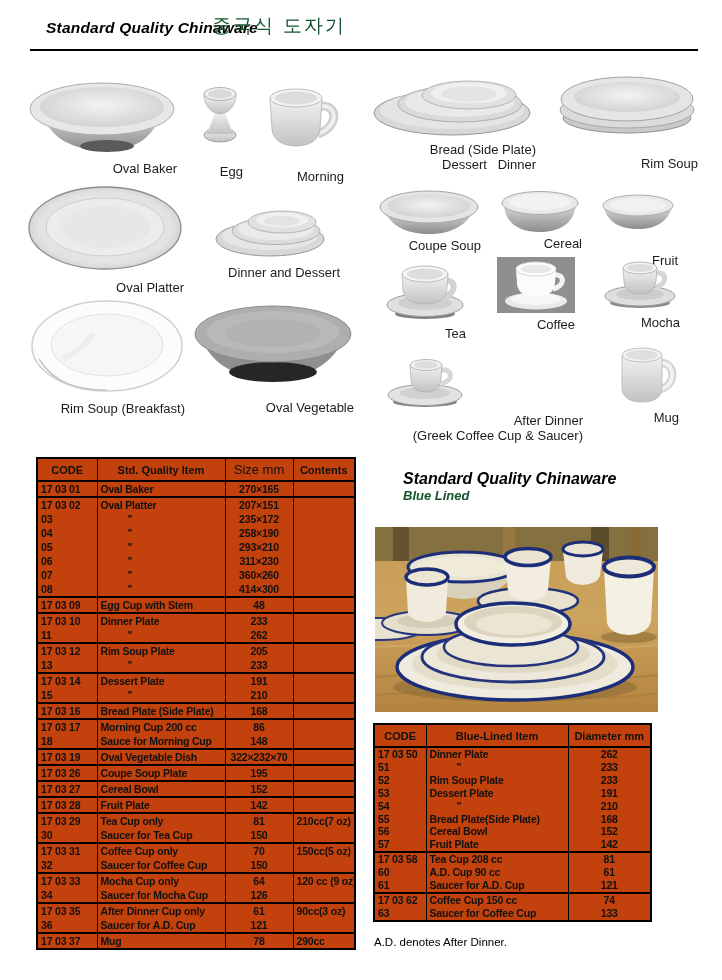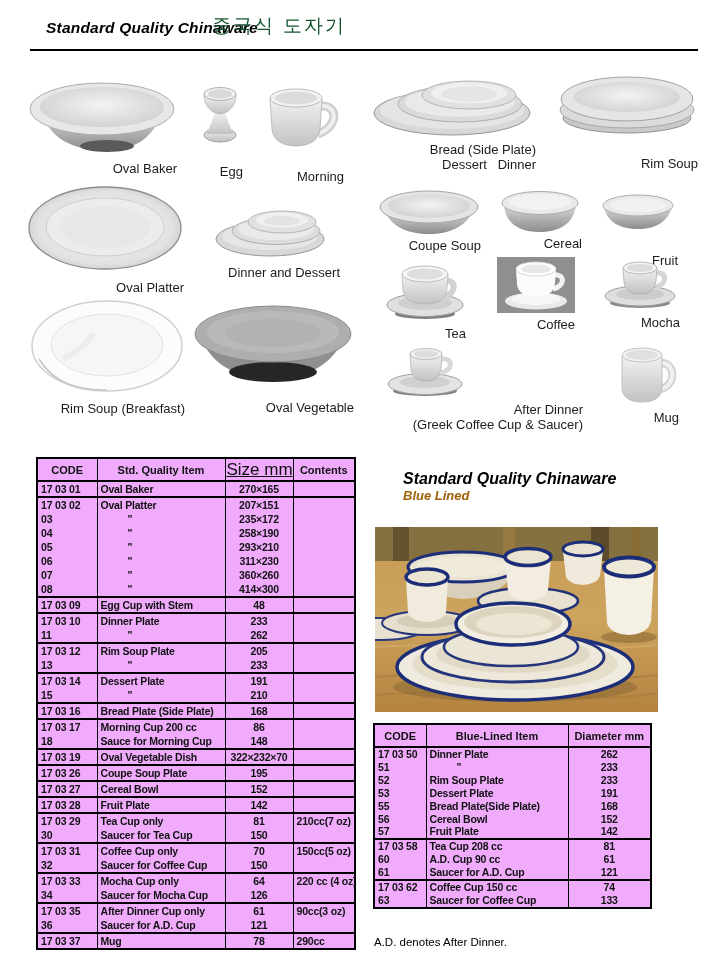--- a/index.html
+++ b/index.html
@@ -13,41 +13,41 @@
   #hdr-rule{left:30px;top:49px;width:668px;height:2px;background:#000;}
 
   
   figure.prod{position:absolute;margin:0;text-align:right;}
   figure.prod svg{display:block;margin:0 auto;}
   .lbl{font-size:13px;line-height:15px;color:#1c1c1c;}
   .left-lbls{text-align:left;}
   .pre{white-space:pre;}
 
   
-  table.cat{position:absolute;border-collapse:collapse;table-layout:fixed;background:#f0abfc;border:2px solid #000;padding-left:24px;}
+  table.cat{position:absolute;border-collapse:collapse;table-layout:fixed;background:#c2410c;border:2px solid #000;padding-left:24px;}
   table.cat th{font-size:11px;font-weight:700;line-height:14px;padding:4px 1px 3px;
                border-bottom:2px solid #000;border-right:1px solid #000;overflow:hidden;white-space:nowrap;}
-  table.cat th.col-size{font-weight:400;font-size:17px;text-decoration:underline;}
+  table.cat th.col-size{font-weight:400;font-size:13px;}
   table.cat td{font-size:10.5px;font-weight:700;padding:0 3px;border-right:1px solid #000;
                overflow:hidden;white-space:nowrap;letter-spacing:-.2px;}
   table.cat th:last-child,table.cat td:last-child{border-right:none;}
   table.cat tr.group-start td{border-top:2px solid #000;}
   #std-table{left:36px;top:457px;width:318px;}
   #std-table td{line-height:14px;}
   #blue-table{left:373px;top:723px;width:277px;}
   #blue-table td{line-height:12.9px;}
   td.col-code{padding-right:7px;}
   td.col-item{text-align:left;padding-left:6px;}
   td.col-item.ditto{padding-left:30px;font-weight:700;}
   td.col-size,td.col-dia{text-align:center;}
   td.col-contents{font-size:9px;font-weight:700;padding-left:3px;letter-spacing:0;}
 
   
   #bl-title{left:403px;top:470px;font:italic 700 16px "Liberation Sans",sans-serif;color:#000;}
-  #bl-sub{left:403px;top:488px;font:italic 700 13px "Liberation Sans",sans-serif;color:#a16207;}
+  #bl-sub{left:403px;top:488px;font:italic 700 13px "Liberation Sans",sans-serif;color:#14532d;}
   #bl-photo{left:375px;top:527px;}
   #ad-note{left:374px;top:936px;font-size:11.5px;color:#000;}
 </style>
 </head>
 <body>
 
 <svg width="0" height="0" style="position:absolute" aria-hidden="true">
   <defs>
     <linearGradient id="gBody" x1="0" y1="0" x2="0" y2="1">
         <stop offset="0" stop-color="#d8d8d8"></stop>
@@ -231,21 +231,21 @@
   <svg width="162" height="82">
     <path d="M12,40 C24,64 48,74 81,75 C114,74 138,62 150,38 Z" fill="#8f8f8f"></path>
     <ellipse cx="81" cy="68" rx="44" ry="10" fill="#262626"></ellipse>
     <ellipse cx="81" cy="30" rx="78" ry="28" fill="#aeaeae" stroke="#8a8a8a"></ellipse>
     <ellipse cx="81" cy="28" rx="66" ry="21" fill="#b9b9b9"></ellipse>
     <ellipse cx="81" cy="29" rx="48" ry="14" fill="#b2b2b2"></ellipse>
   </svg>
   <figcaption class="lbl" style="margin-top:14px">Oval Vegetable</figcaption>
 </figure>
 
-<figure class="prod left-lbls" style="left:378px;top:345px;width:205px">
+<figure class="prod left-lbls" style="left:378px;top:356px;width:205px">
   <svg width="85" height="53" style="margin:0 0 0 5px">
     <ellipse cx="42" cy="46" rx="32" ry="5" fill="#808080"></ellipse>
     <ellipse cx="42" cy="39" rx="37" ry="10.5" fill="#e3e3e3" stroke="#a0a0a0"></ellipse>
     <ellipse cx="42" cy="37" rx="25" ry="6" fill="#d0d0d0"></ellipse>
     <path d="M58,14 C70,12 71,25 58,28" fill="none" stroke="#d8d8d8" stroke-width="5"></path>
     <path d="M27,9 L28,24 C29,32 34,36 43,36 C52,36 57,32 58,23 L59,9 Z" fill="url(#gCup)" stroke="#acacac" stroke-width="0.7"></path>
     <ellipse cx="43" cy="9" rx="16" ry="5.5" fill="#f3f3f3" stroke="#bababa"></ellipse>
     <ellipse cx="43" cy="9" rx="12" ry="3.8" fill="#dddddd"></ellipse>
   </svg>
   <figcaption class="lbl" style="margin-top:4px;padding-left:2px">After Dinner</figcaption>
@@ -432,21 +432,21 @@
       <tr>
         <td class="col-code">32</td>
         <td class="col-item">Saucer for Coffee Cup</td>
         <td class="col-size">150</td>
         <td class="col-contents"></td>
       </tr>
       <tr class="group-start">
         <td class="col-code">17 03 33</td>
         <td class="col-item">Mocha Cup only</td>
         <td class="col-size">64</td>
-        <td class="col-contents">220 cc (4 oz)</td>
+        <td class="col-contents">120 cc (9 oz)</td>
       </tr>
       <tr>
         <td class="col-code">34</td>
         <td class="col-item">Saucer for Mocha Cup</td>
         <td class="col-size">126</td>
         <td class="col-contents"></td>
       </tr>
       <tr class="group-start">
         <td class="col-code">17 03 35</td>
         <td class="col-item">After Dinner Cup only</td>
@@ -543,20 +543,25 @@
         <td class="col-code">52</td>
         <td class="col-item">Rim Soup Plate</td>
         <td class="col-dia">233</td>
       </tr>
       <tr>
         <td class="col-code">53</td>
         <td class="col-item">Dessert Plate</td>
         <td class="col-dia">191</td>
       </tr>
       <tr>
+        <td class="col-code">54</td>
+        <td class="col-item ditto">"</td>
+        <td class="col-dia">210</td>
+      </tr>
+      <tr>
         <td class="col-code">55</td>
         <td class="col-item">Bread Plate(Side Plate)</td>
         <td class="col-dia">168</td>
       </tr>
       <tr>
         <td class="col-code">56</td>
         <td class="col-item">Cereal Bowl</td>
         <td class="col-dia">152</td>
       </tr>
       <tr>

